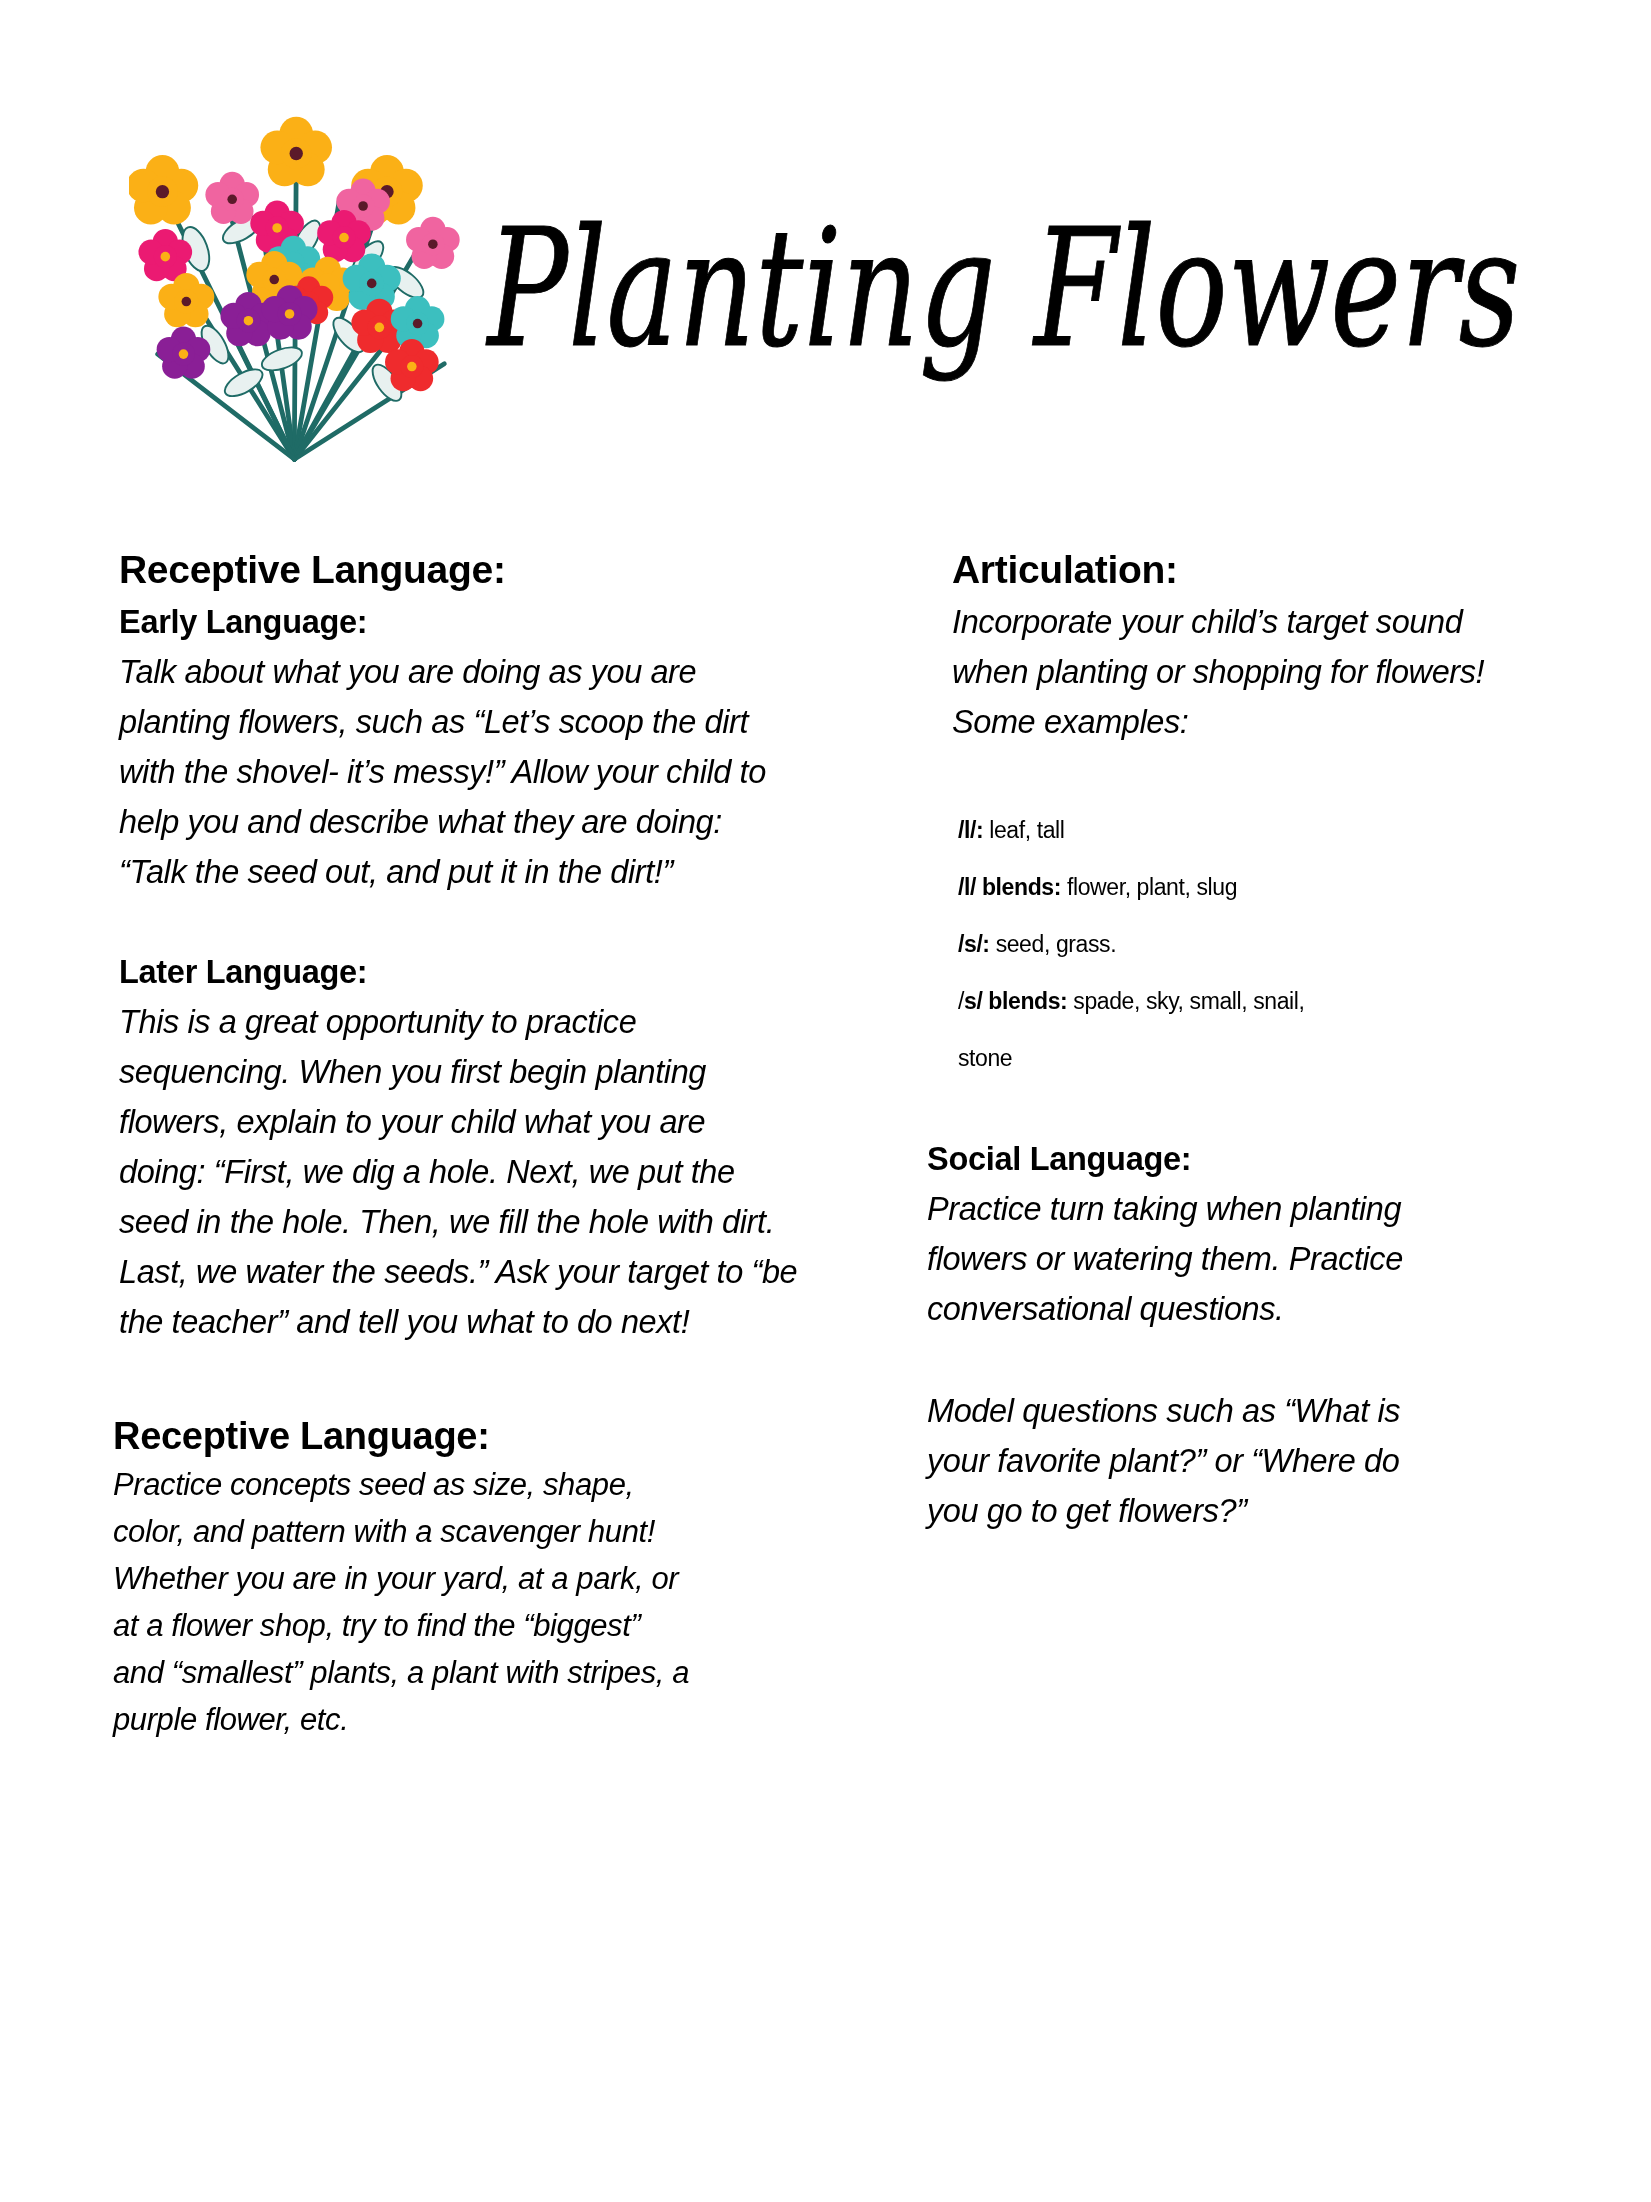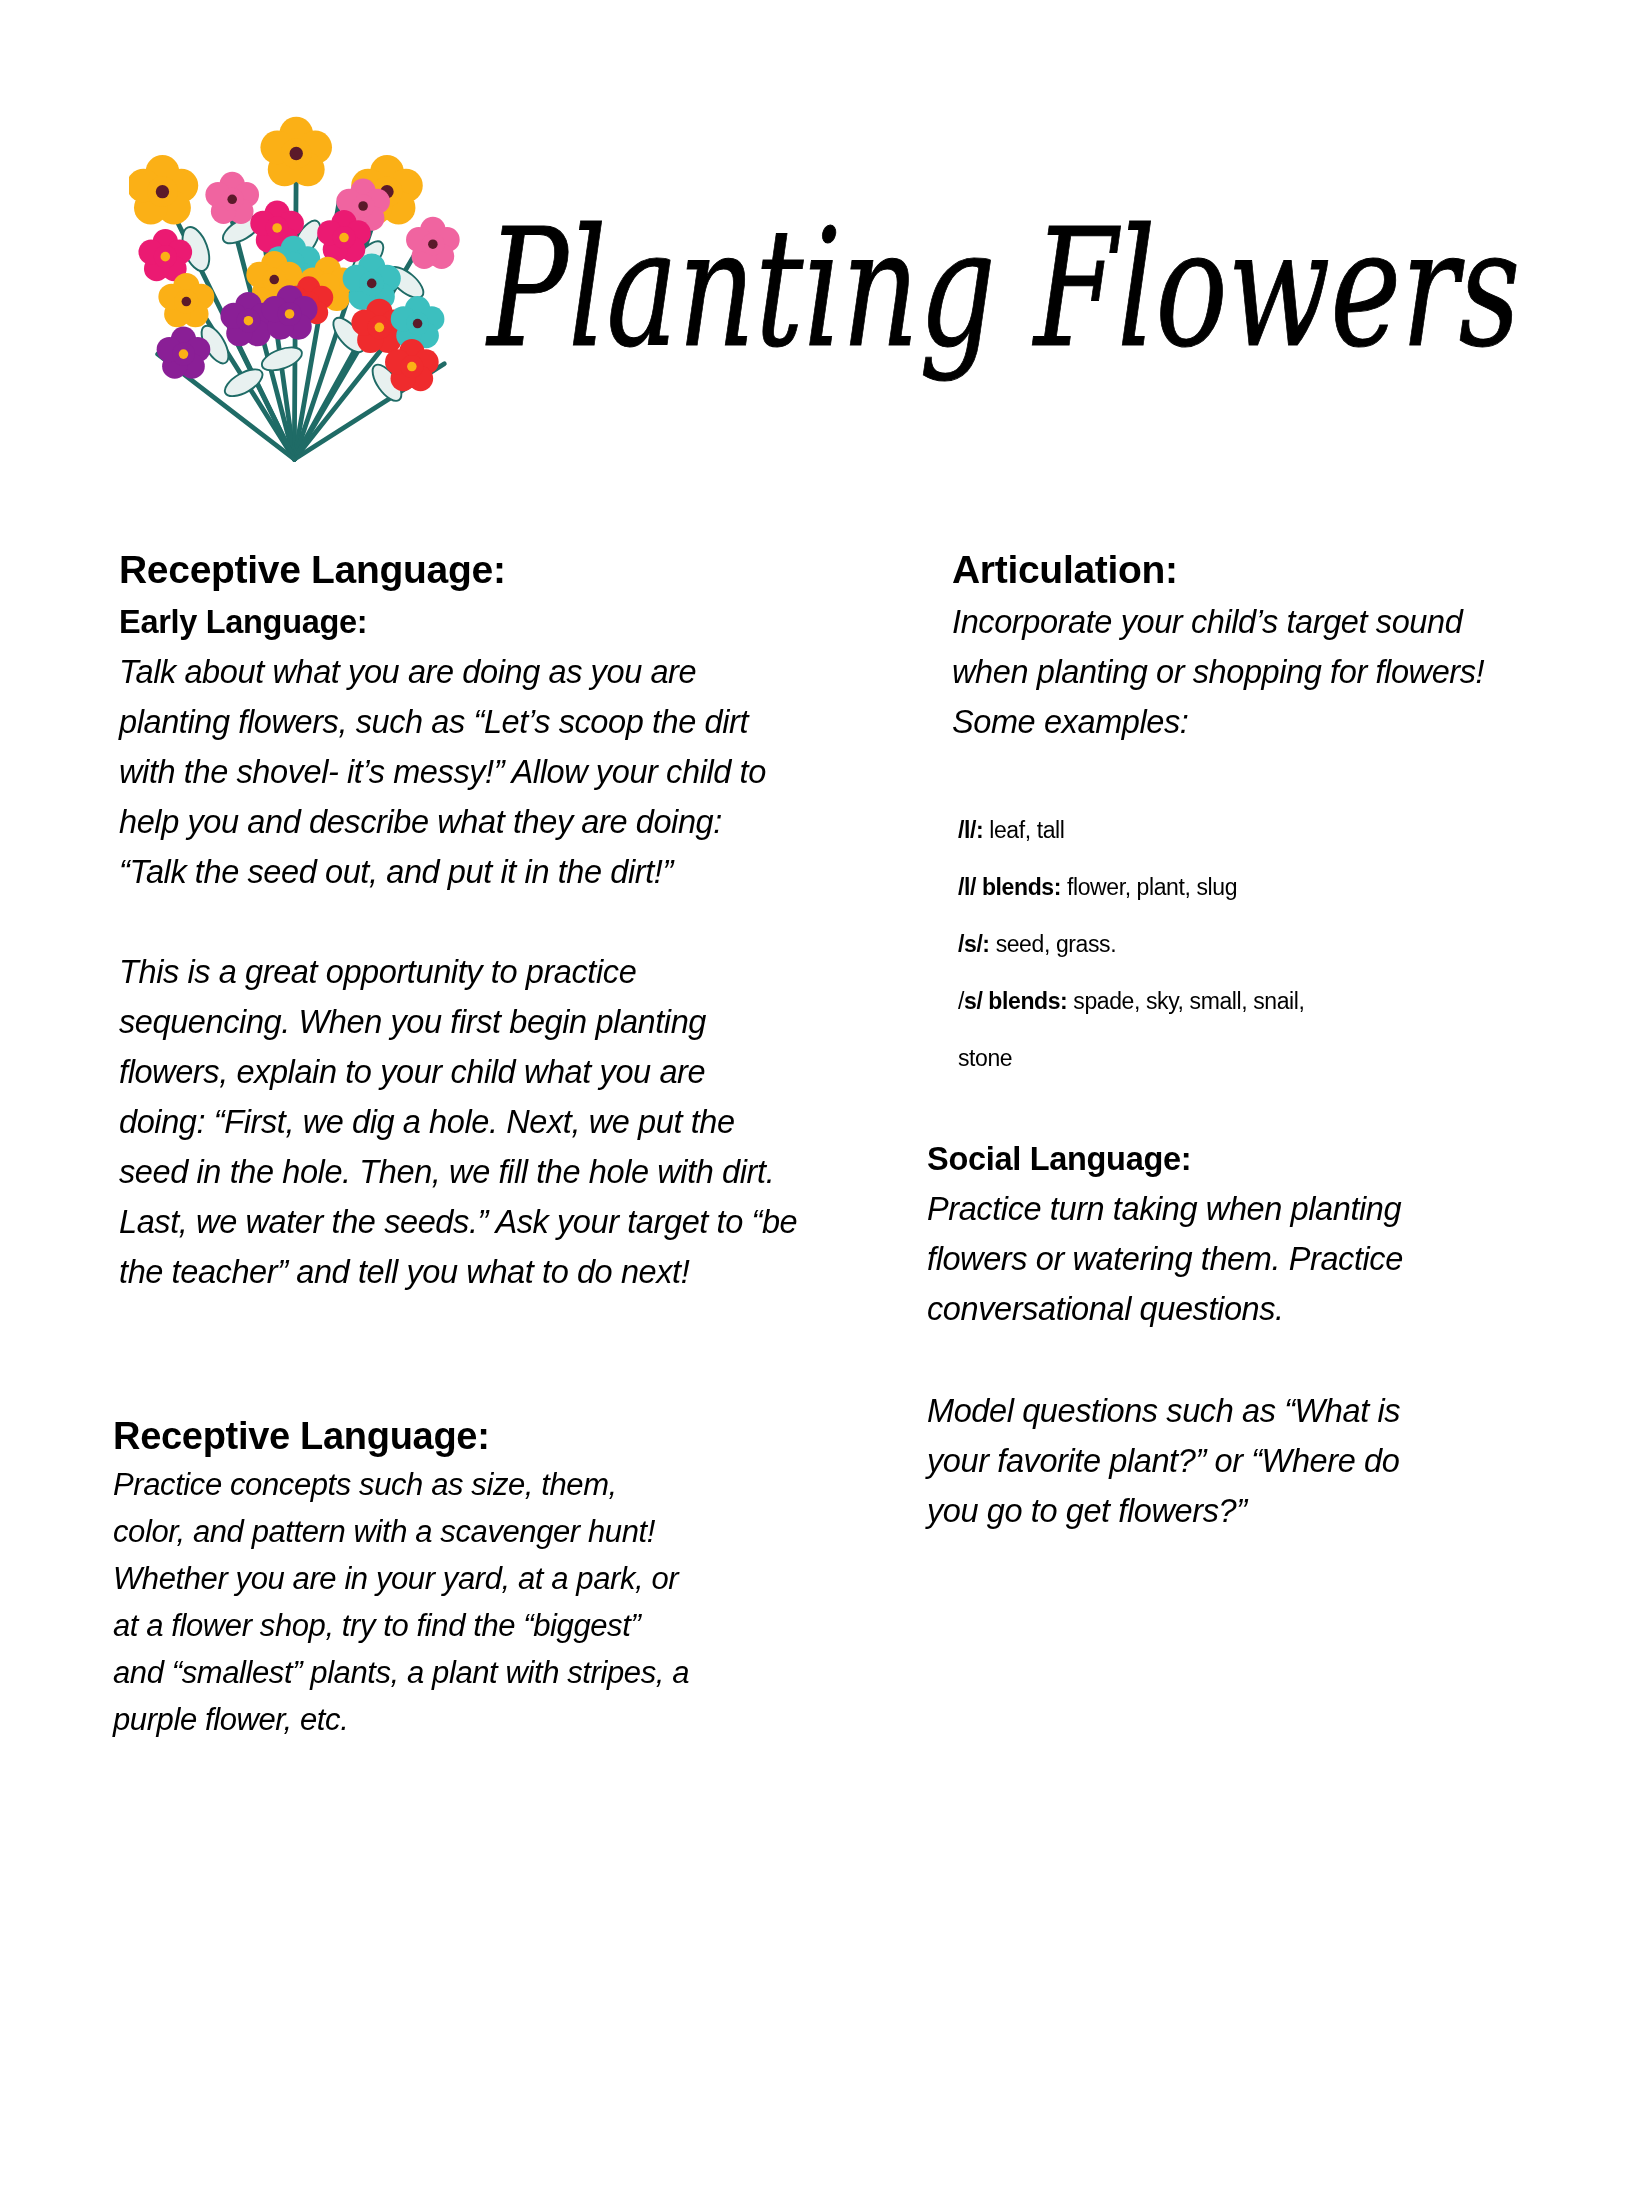--- a/index.html
+++ b/index.html
@@ -152,35 +152,36 @@
   <h2 class="sec">Receptive Language:</h2>
   <h3 class="sub" style="margin-top:3.8px;">Early Language:</h3>
   <div>
     <p class="body">Talk about what you are doing as you are</p>
     <p class="body">planting flowers, such as “Let’s scoop the dirt</p>
     <p class="body">with the shovel- it’s messy!” Allow your child to</p>
     <p class="body">help you and describe what they are doing:</p>
     <p class="body">“Talk the seed out, and put it in the dirt!”</p>
   </div>
   <div class="gap"></div>
+  <h3 class="sub">Later Language:</h3>
   <div>
     <p class="body">This is a great opportunity to practice</p>
     <p class="body">sequencing. When you first begin planting</p>
     <p class="body">flowers, explain to your child what you are</p>
     <p class="body">doing: “First, we dig a hole. Next, we put the</p>
     <p class="body">seed in the hole. Then, we fill the hole with dirt.</p>
     <p class="body">Last, we water the seeds.” Ask your target to “be</p>
     <p class="body">the teacher” and tell you what to do next!</p>
   </div>
 </div>
 
 <div class="abs" style="left:113px; top:1413px; width:765px;">
   <h2 class="sec" style="font-size:38px;">Receptive Language:</h2>
   <div style="margin-top:1.9px;">
-    <p class="body tight">Practice concepts such as size, them,</p>
+    <p class="body tight">Practice concepts seed as size, shape,</p>
     <p class="body tight">color, and pattern with a scavenger hunt!</p>
     <p class="body tight">Whether you are in your yard, at a park, or</p>
     <p class="body tight">at a flower shop, try to find the “biggest”</p>
     <p class="body tight">and “smallest” plants, a plant with stripes, a</p>
     <p class="body tight">purple flower, etc.</p>
   </div>
 </div>
 
 <div class="abs" style="left:952px; top:547px; width:688px;">
   <h2 class="sec">Articulation:</h2>

